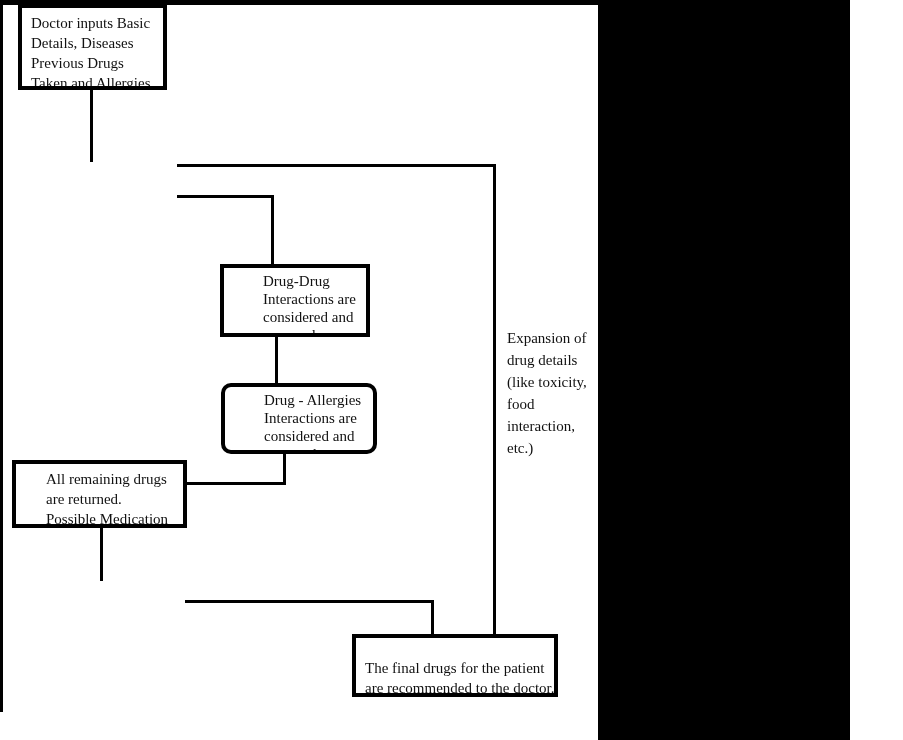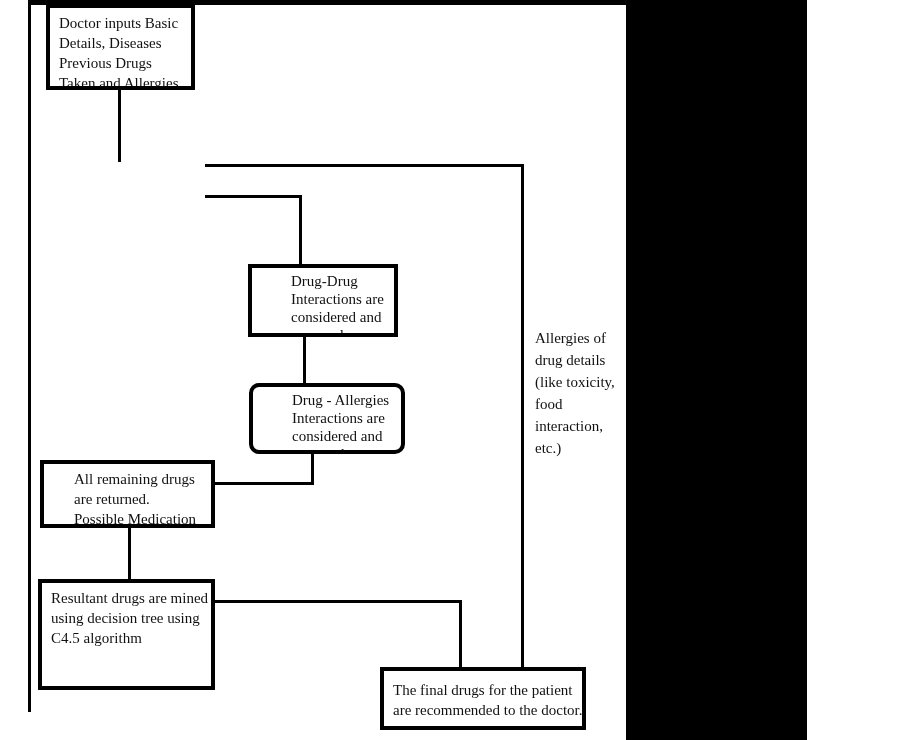--- a/index.html
+++ b/index.html
@@ -1,24 +1,23 @@
 <!DOCTYPE html>
 <html><head>
 <meta charset="utf-8">
 <style>
   html, body { margin: 0; padding: 0; }
   .canvas {
     position: relative;
-    width: 779px;
+    width: 850px;
     height: 740px;
     background: var(--bg, #ffffff);
     font-family: "Liberation Serif", "DejaVu Serif", serif;
     color: var(--text, #111111);
     overflow: hidden;
-    margin-left: 28px;
   }
   .frame { position: absolute; background: var(--line, #000000); }
   .top-bar    { left: 0;   top: 0; width: 598px; height: 5px; }
   .left-line  { left: 0;   top: 0; width: 3px;  height: 712px; }
   .right-panel{ left: 598px; top: 0; width: 305px; height: 740px; }
 
   .flow-box {
     position: absolute;
     box-sizing: border-box;
     border: 4px solid var(--line, #000000);
@@ -30,21 +29,21 @@
   }
   .flow-box .txt { white-space: pre; display: block; }
   .tight { line-height: 18px; padding-top: 4px; padding-left: 39px; }
 
   .b1 { left: 18px;  top: 4px;   width: 149px; height: 86px; }
   .b2 { left: 10px;  top: 160px; width: 168px; height: 85px; line-height: 19px; }
   .b3 { left: 220px; top: 264px; width: 150px; height: 73px; }
   .b4 { left: 221px; top: 383px; width: 156px; height: 71px; border-radius: 10px; }
   .b5 { left: 12px;  top: 460px; width: 175px; height: 68px; padding-left: 30px; }
   .b6 { left: 10px;  top: 579px; width: 177px; height: 111px; }
-  .b7 { left: 352px; top: 667px; width: 206px; height: 63px; padding-top: 9px; }
+  .b7 { left: 352px; top: 634px; width: 206px; height: 63px; padding-top: 20px; }
 
   .conn { position: absolute; background: var(--line, #000000); }
   .c-b1-b2      { left: 90px;  top: 88px;  width: 3px;   height: 74px; }
   .c-b2-right-h { left: 177px; top: 164px; width: 319px; height: 3px; }
   .c-right-v    { left: 493px; top: 164px; width: 3px;   height: 505px; }
   .c-b2-b3-h    { left: 177px; top: 195px; width: 97px;  height: 3px; }
   .c-b2-b3-v    { left: 271px; top: 195px; width: 3px;   height: 71px; }
   .c-b3-b4-v    { left: 275px; top: 335px; width: 3px;   height: 50px; }
   .c-b4-b5-v    { left: 283px; top: 452px; width: 3px;   height: 33px; }
   .c-b4-b5-h    { left: 185px; top: 482px; width: 101px; height: 3px; }
@@ -102,31 +101,26 @@
 considered and
 removed.</span>
   </div>
 
   <div class="flow-box b5">
     <span class="txt">All remaining drugs
 are returned.
 Possible Medication</span>
   </div>
 
-  <div class="flow-box b6">
-    <span class="txt">Resultant drugs are mined
-using decision tree using
-C4.5 algorithm</span>
-  </div>
 
   <div class="flow-box b7">
     <span class="txt">The final drugs for the patient
 are recommended to the doctor.</span>
   </div>
 
-  <div class="annotation">Allergies of
+  <div class="annotation">Expansion of
 drug details
 (like toxicity,
 food
 interaction,
 etc.)</div>
 
 </div>
 
 </body></html>

